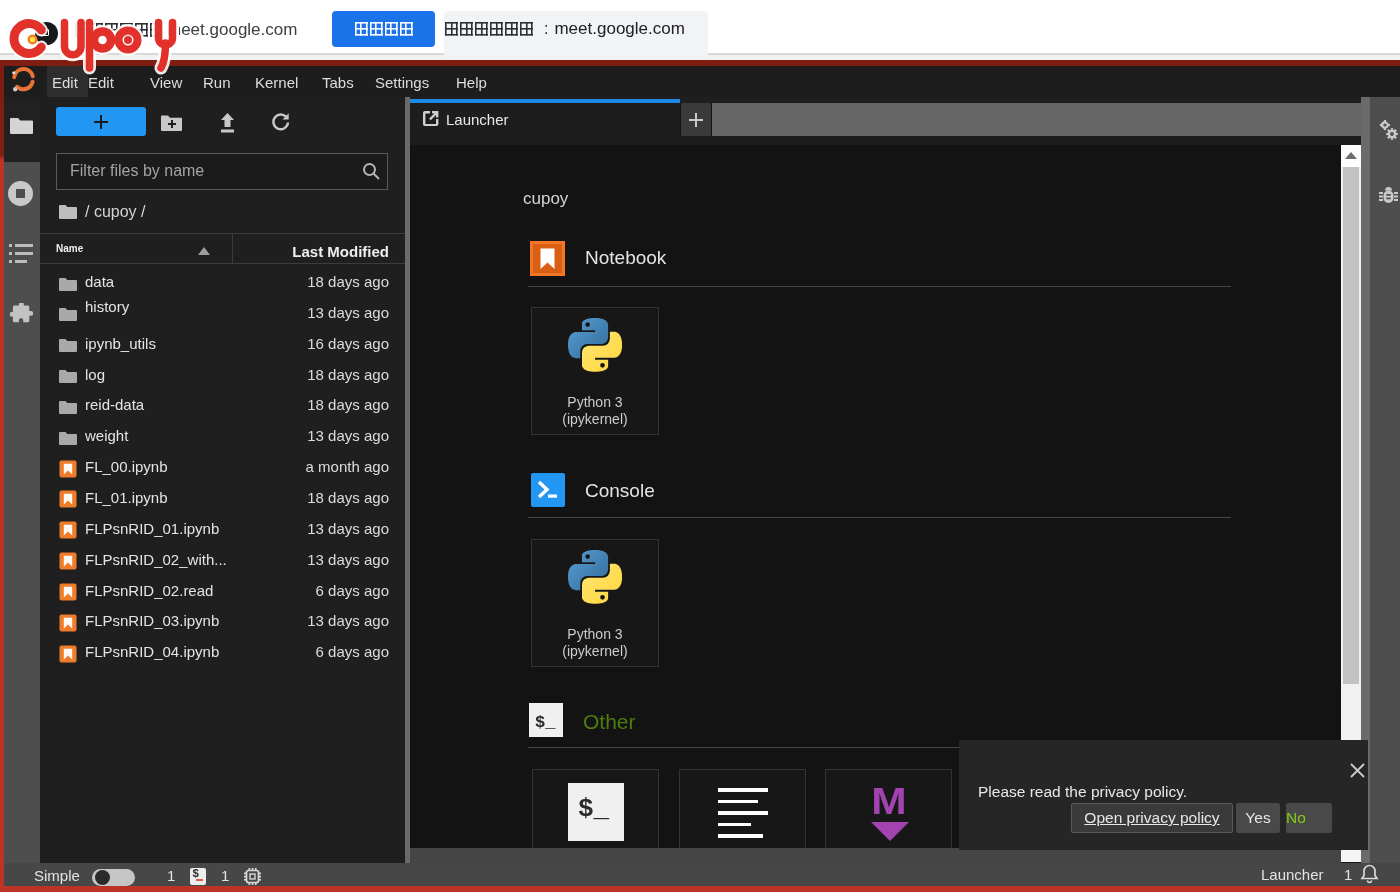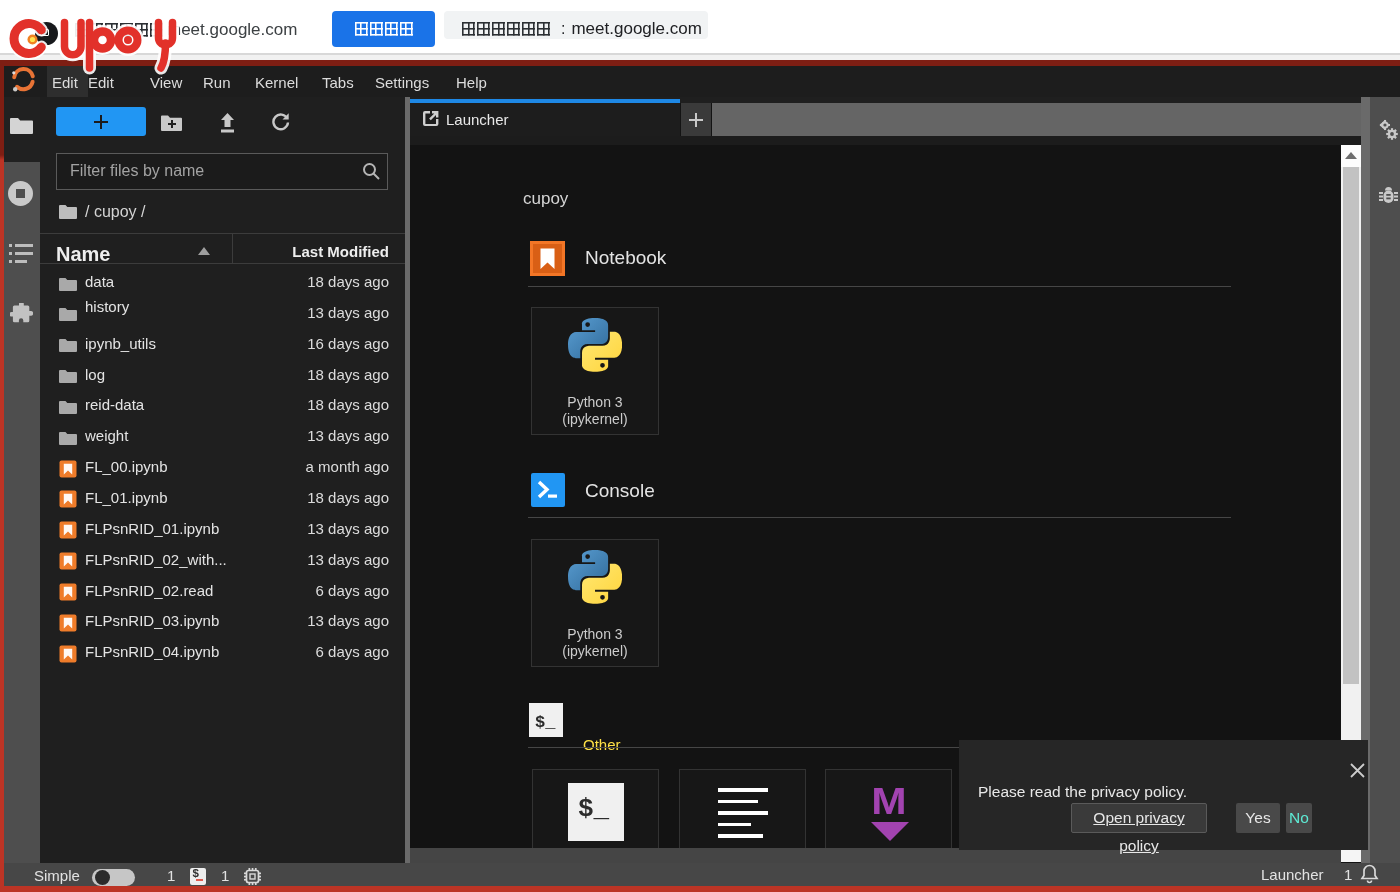--- a/index.html
+++ b/index.html
@@ -25,21 +25,21 @@
 
 <div class="abs" style="left:74px;top:22px;height:18px;line-height:16px;white-space:nowrap;font-size:0">
 <span class="cj cjd"></span><span class="cj cjd"></span><span class="cj cjd"></span><span class="cj cjd"></span><span class="cj cjd"></span><span class="cj cjd"></span>
 <span style="font-size:17px;color:#3c4043;vertical-align:middle;margin-left:3px">meet.google.com</span>
 </div>
 
 <div class="abs" style="left:332px;top:11px;width:103px;height:36px;background:#1a73e8;border-radius:4px;text-align:center;line-height:36px;white-space:nowrap;font-size:0">
 <span class="cj cjw"></span><span class="cj cjw"></span><span class="cj cjw"></span><span class="cj cjw"></span>
 </div>
 
-<div class="abs" style="left:444px;top:11px;width:264px;height:28px;background:#f1f3f4;border-radius:4px;line-height:36px;white-space:nowrap;padding-left:17px;font-size:0">
+<div class="abs" style="left:444px;top:11px;width:264px;height:48px;background:#f1f3f4;border-radius:4px;line-height:36px;white-space:nowrap;font-size:0">
 <span class="cj cjd"></span><span class="cj cjd"></span><span class="cj cjd"></span><span class="cj cjd"></span><span class="cj cjd"></span><span class="cj cjd"></span>
 <span style="display:inline-block;width:4px"></span><span style="font-size:16px;color:#26282b;vertical-align:middle;padding:0 6px">:</span>
 <span style="font-size:17px;color:#202124;vertical-align:middle">meet.google.com</span>
 </div>
 
 <div class="abs" style="left:4px;top:66px;width:1396px;height:31px;background:#1d1d1d"></div>
 <div class="abs" style="left:47px;top:66px;width:41px;height:31px;background:#2e2e2e"></div>
 <div class="abs" style="left:0;top:71px;width:1400px;height:0">
   <span class="abs" style="left:52px;top:3px;font-size:15px;color:#dcdcdc">Edit</span>
   <span class="abs" style="left:88px;top:3px;font-size:15px;color:#dcdcdc">Edit</span>
@@ -115,21 +115,21 @@
   <circle cx="7.5" cy="7.5" r="5.5" stroke="#b5b5b5" stroke-width="2" fill="none"></circle>
   <path d="M11.5 11.5 L17 17" stroke="#b5b5b5" stroke-width="2"></path>
 </svg>
 
 <svg class="abs" style="left:59px;top:204px" width="18" height="15" viewBox="0 0 18 15">
   <path d="M1 1 h5.5 l1.8 2 H17 a1 1 0 0 1 1 1 V14 a1 1 0 0 1 -1 1 H1 a1 1 0 0 1 -1 -1 V2 a1 1 0 0 1 1-1 Z" fill="#bdbdbd"></path>
 </svg>
 <div class="abs" style="left:85px;top:203px;font-size:16px;color:#d4d4d4">/ cupoy /</div>
 
 <div class="abs" style="left:40px;top:233px;width:365px;height:1px;background:#3c3c3c"></div>
-<div class="abs" style="left:56px;top:243px;font-size:20px;font-weight:bold;color:#eee">Name</div>
+<div class="abs" style="left:56px;top:243px;font-size:10px;font-weight:bold;color:#eee">Name</div>
 <svg class="abs" style="left:198px;top:247px" width="12" height="8" viewBox="0 0 12 8">
       <path d="M6 0 L12 8 H0 Z" fill="#9e9e9e"></path>
     </svg>
 <div class="abs" style="left:232px;top:234px;width:1px;height:29px;background:#3c3c3c"></div>
 <div class="abs" style="left:0;top:243px;width:389px;height:18px;font-size:15px;font-weight:bold;color:#eee;text-align:right">Last Modified</div>
 <div class="abs" style="left:40px;top:263px;width:365px;height:1px;background:#3c3c3c"></div>
 
 <div id="rows">
       <svg class="abs" style="left:59px;top:276.5px" width="18" height="14" viewBox="0 0 18 14">
         <path d="M1 1 h5.5 l1.8 2 H17 a1 1 0 0 1 1 1 V13 a1 1 0 0 1 -1 1 H1 a1 1 0 0 1 -1 -1 V2 a1 1 0 0 1 1-1 Z" fill="#a9a9a9"></path>
@@ -268,21 +268,21 @@
           </linearGradient>
         </defs>
         <path fill="url(#pb531539)" fill-rule="evenodd" d="M126.9.1c-64.8 0-60.8 28.1-60.8 28.1l.1 29.1h61.9v8.7H41.6S.1 61.4.1 126.8c0 65.4 36.2 63.1 36.2 63.1h21.6v-30.4s-1.2-36.2 35.6-36.2h61.4s34.5.6 34.5-33.3V34S194.7.1 126.9.1zM92.8 19.7a11.1 11.1 0 1 1 0 22.3 11.1 11.1 0 0 1 0-22.3z"></path>
         <path fill="url(#py531539)" fill-rule="evenodd" d="M128.8 254.1c64.8 0 60.8-28.1 60.8-28.1l-.1-29.1h-61.9v-8.7h86.4s41.5 4.7 41.5-60.7c0-65.4-36.2-63.1-36.2-63.1h-21.6v30.4s1.2 36.2-35.6 36.2h-61.4s-34.5-.6-34.5 33.3v56s-5.2 33.8 62.6 33.8zm34.1-19.6a11.1 11.1 0 1 1 0-22.3 11.1 11.1 0 0 1 0 22.3z"></path>
       </svg>
       <div class="abs" style="left:531px;top:626px;width:128px;text-align:center;font-size:14px;color:#cccccc;line-height:17px">Python 3<br>(ipykernel)</div>
       <svg class="abs" style="left:529px;top:703px" width="34" height="34" viewBox="0 0 34 34">
         <rect width="34" height="34" fill="#f0f0f0"></rect>
         <text x="6" y="24" font-family="Liberation Mono,monospace" font-size="17" font-weight="bold" fill="#2b2b2b">$_</text>
       </svg>
-      <div class="abs" style="left:583px;top:736px;font-size:15px;color:#fde047">Other</div>
+      <div class="abs" style="left:583px;top:710px;font-size:21px;color:#4d7c0f">Other</div>
       <div class="abs" style="left:528px;top:747px;width:703px;height:1px;background:#464646"></div>
       <div class="abs" style="left:532px;top:769px;width:127px;height:79px;border:1px solid #333;border-bottom:none;background:#171717"></div>
       <div class="abs" style="left:568px;top:783px;width:56px;height:58px;background:#f0f0f0"></div>
       <div class="abs" style="left:578px;top:794px;font-size:26px;font-weight:bold;color:#2b2b2b;font-family:Liberation Mono,monospace">$_</div>
       <div class="abs" style="left:679px;top:769px;width:127px;height:79px;border:1px solid #333;border-bottom:none;background:#171717"></div>
       <div class="abs" style="left:718px;top:788px;width:50px;height:3.5px;background:#fff"></div>
       <div class="abs" style="left:718px;top:799.5px;width:40px;height:3.5px;background:#fff"></div>
       <div class="abs" style="left:718px;top:811px;width:50px;height:3.5px;background:#fff"></div>
       <div class="abs" style="left:718px;top:822.5px;width:33px;height:3.5px;background:#fff"></div>
       <div class="abs" style="left:718px;top:834px;width:45px;height:3.5px;background:#fff"></div>
@@ -375,23 +375,23 @@
 <div class="abs" style="left:1344px;top:866px;font-size:15px;color:#e2e2e2">1</div>
 <svg class="abs" style="left:1360px;top:864px" width="19" height="20" viewBox="0 0 19 20">
   <path d="M9.5 1.5 a5.5 5.5 0 0 1 5.5 5.5 v4.5 l2 3 H2 l2-3 V7 a5.5 5.5 0 0 1 5.5-5.5 Z" stroke="#d9d9d9" stroke-width="1.7" fill="none"></path>
   <path d="M7.5 16.5 a2 2 0 0 0 4 0" stroke="#d9d9d9" stroke-width="1.6" fill="none"></path>
 </svg>
 
 <div class="abs" style="left:0;top:886px;width:1400px;height:6px;background:#bc3425"></div>
 
 <div class="abs" style="left:959px;top:740px;width:409px;height:110px;background:#262626"></div>
 <div class="abs" style="left:978px;top:783px;font-size:15.5px;color:#e8e8e8">Please read the privacy policy.</div>
-<div class="abs" style="left:1071px;top:803px;width:136px;height:30px;background:#3a3a3a;border:1px solid #5a5a5a;border-radius:2px;text-align:center;line-height:28px;font-size:15.5px;color:#e8e8e8;text-decoration:underline">Open privacy policy</div>
+<div class="abs" style="left:1071px;top:803px;width:162px;height:30px;background:#3a3a3a;border:1px solid #5a5a5a;border-radius:2px;text-align:center;line-height:28px;font-size:15.5px;color:#e8e8e8;text-decoration:underline">Open privacy policy</div>
 <div class="abs" style="left:1236px;top:803px;width:44px;height:30px;background:#494949;border-radius:2px;text-align:center;line-height:30px;font-size:15.5px;color:#e8e8e8">Yes</div>
-<div class="abs" style="left:1286px;top:803px;width:26px;height:30px;background:#494949;border-radius:2px;text-align:center;line-height:30px;font-size:15.5px;color:#5eead4">No</div>
+<div class="abs" style="left:1286px;top:803px;width:46px;height:30px;background:#494949;border-radius:2px;text-align:left;line-height:30px;font-size:15.5px;color:#84cc16">No</div>
 <svg class="abs" style="left:1350px;top:763px" width="15" height="15" viewBox="0 0 15 15">
       <path d="M1 1 L14 14 M14 1 L1 14" stroke="#cccccc" stroke-width="1.8"></path>
     </svg>
 
 <svg class="abs" style="left:0;top:0" width="210" height="95" viewBox="0 0 210 95">
   <g fill="none" stroke-linecap="round" stroke-linejoin="round">
     <g stroke="#ffffff" stroke-width="13" opacity="0.9">
       <path d="M 41.3 29.9 A 15 15 0 1 0 41.3 47.1"></path>
       <path d="M 64.5 22.5 V 46.5 A 8.25 8.25 0 0 0 81 46.5 V 22.5"></path>
       <path d="M 89.5 22.5 V 68"></path>

